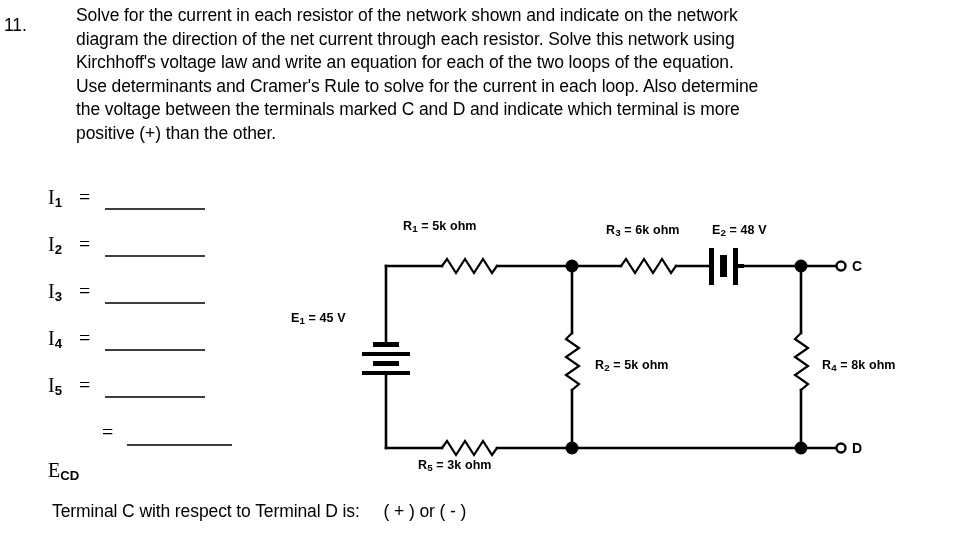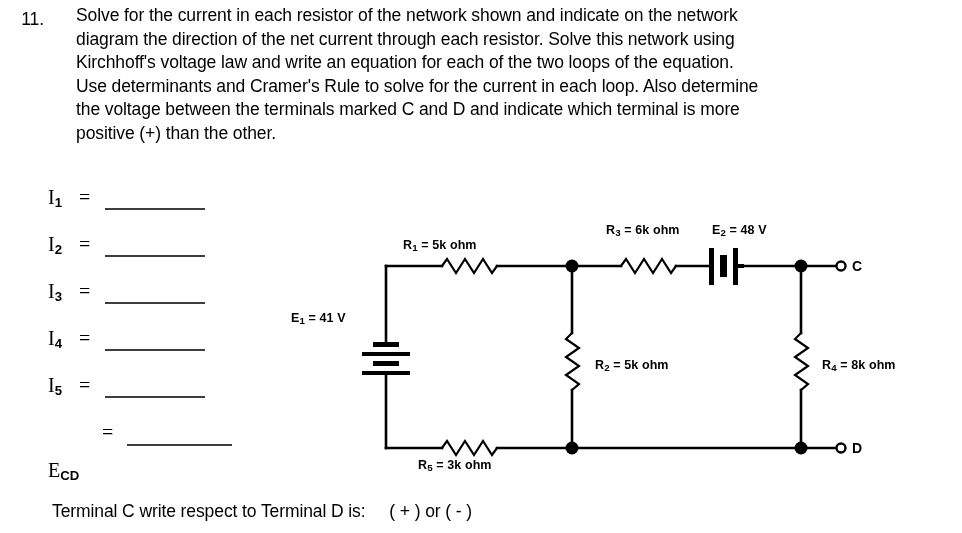--- a/index.html
+++ b/index.html
@@ -19,23 +19,23 @@
   
   #problem-block {
     position: absolute;
     left: 0px;
     top: 4px;
     width: 962px;
   }
   #problem-number {
     position: absolute;
     left: 4px;
-    top: 4px;
+    top: 10px;
     width: 40px;
-    text-align: right;
+    text-align: left;
     font-size: 17.5px;
     line-height: 23.5px;
     letter-spacing: -0.1px;
   }
   #problem-text {
     position: absolute;
     left: 49px;
     top: 0px;
     width: 910px;
     font-size: 17.5px;
@@ -251,32 +251,32 @@
       <circle cx="526" cy="51" r="6.5"></circle>
       <circle cx="526" cy="233" r="6.5"></circle>
     </g>
 
     <g fill="#ffffff" stroke="#000000" stroke-width="2.4">
       <circle cx="566" cy="51" r="4.5"></circle>
       <circle cx="566" cy="233" r="4.5"></circle>
     </g>
   </svg>
 
-  <span class="lbl" style="left:128px; top:23px;">R<sub>1</sub> <span>= 5k ohm</span></span>
+  <span class="lbl" style="left:128px; top:4px;">R<sub>1</sub> <span>= 5k ohm</span></span>
 
   <span class="lbl" style="left:331px; top:8px;">R<sub>3</sub> <span>= 6k ohm</span></span>
 
   <span class="lbl" style="left:437px; top:8px;">E<sub>2</sub> <span>= 48 V</span></span>
 
-  <span class="lbl" style="left:16px; top:96px;">E<sub>1</sub> <span>= 41 V</span></span>
+  <span class="lbl" style="left:16px; top:96px;">E<sub>1</sub> <span>= 45 V</span></span>
 
   <span class="lbl" style="left:320px; top:143px;">R<sub>2</sub> <span>= 5k ohm</span></span>
 
   <span class="lbl" style="left:547px; top:143px;">R<sub>4</sub> <span>= 8k ohm</span></span>
 
   <span class="lbl" style="left:143px; top:243px;">R<sub>5</sub> <span>= 3k ohm</span></span>
 
   <span class="term-lbl" style="left:577px; top:43px;">C</span>
   <span class="term-lbl" style="left:577px; top:225px;">D</span>
 
 </div>
 
-<div id="footer-q">Terminal C write respect to Terminal D is:     ( + ) or ( - )</div>
+<div id="footer-q">Terminal C with respect to Terminal D is:     ( + ) or ( - )</div>
 
 </body></html>

